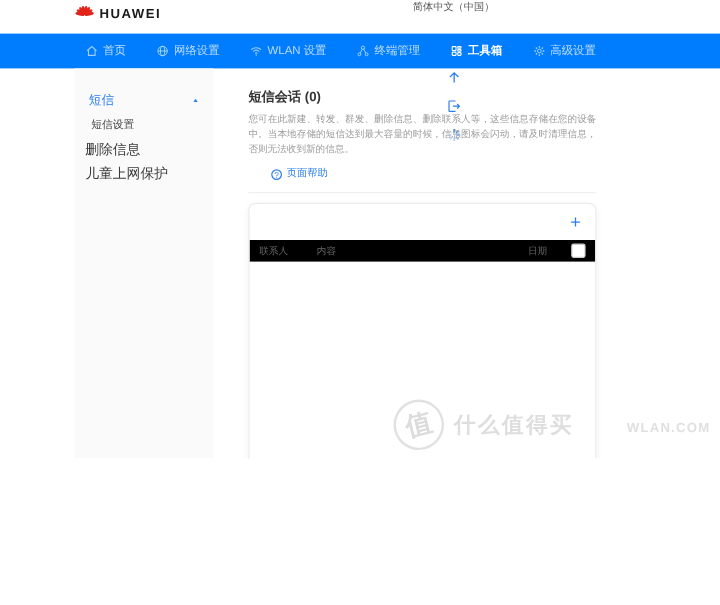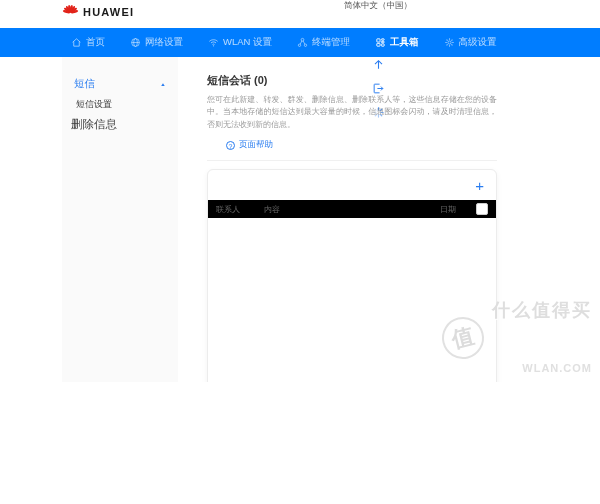--- a/index.html
+++ b/index.html
@@ -56,21 +56,21 @@
   .th-date{width:36px;}
   .checkbox{width:10px;height:10px;border:1px solid #ccc;border-radius:2px;background:#fff;margin-right:8px;cursor:pointer;}
   .tbody{flex:1;}
   .tfoot{height:18px;border-top:1px solid #f2f2f2;}
 
   
   .watermark{position:absolute;right:8px;bottom:7px;display:flex;align-items:center;gap:8px;}
   .wm-badge{width:38px;height:38px;border:2.5px solid #e1e1e1;border-radius:50%;
             display:flex;align-items:center;justify-content:center;transform:rotate(-14deg);
             color:#dcdcdc;font-size:22px;font-weight:bold;text-shadow:1px 1px 0 #fff;}
-  .wm-text{display:flex;flex-direction:column;line-height:1.05;gap:44px;}
+  .wm-text{display:flex;line-height:1.05;gap:44px;}
   .wm-line1{font-size:18px;font-weight:bold;letter-spacing:2px;color:#dedede;text-shadow:1px 1px 0 #fff;}
   .wm-line2{font-size:11px;font-weight:bold;color:#e0e0e0;text-shadow:1px 1px 0 #fff;align-self:flex-end;letter-spacing:1px;}
 </style>
 </head>
 <body>
 
 <div class="page">
 
   <div class="topbar">
     <div class="brand">
@@ -185,20 +185,23 @@
     <div class="side-row side-group">
       <span>短信</span>
       <span class="side-caret">▲</span>
     </div>
     <div class="side-row side-sub">
       <span>短信设置</span>
     </div>
     <div class="side-row side-item">
       <span>删除信息</span>
     </div>
+    <div class="side-row side-item">
+      <span>儿童上网保护</span>
+    </div>
   </div>
 
   <div class="main">
     <div class="main-title">短信会话 (0)</div>
     <div class="main-desc">您可在此新建、转发、群发、删除信息、删除联系人等，这些信息存储在您的设备中。当本地存储的短信达到最大容量的时候，信息图标会闪动，请及时清理信息，否则无法收到新的信息。</div>
     <div class="help-row">
       <span class="help-badge">?</span>
       <span class="help-label">页面帮助</span>
     </div>
     <div class="section-divider"></div>

